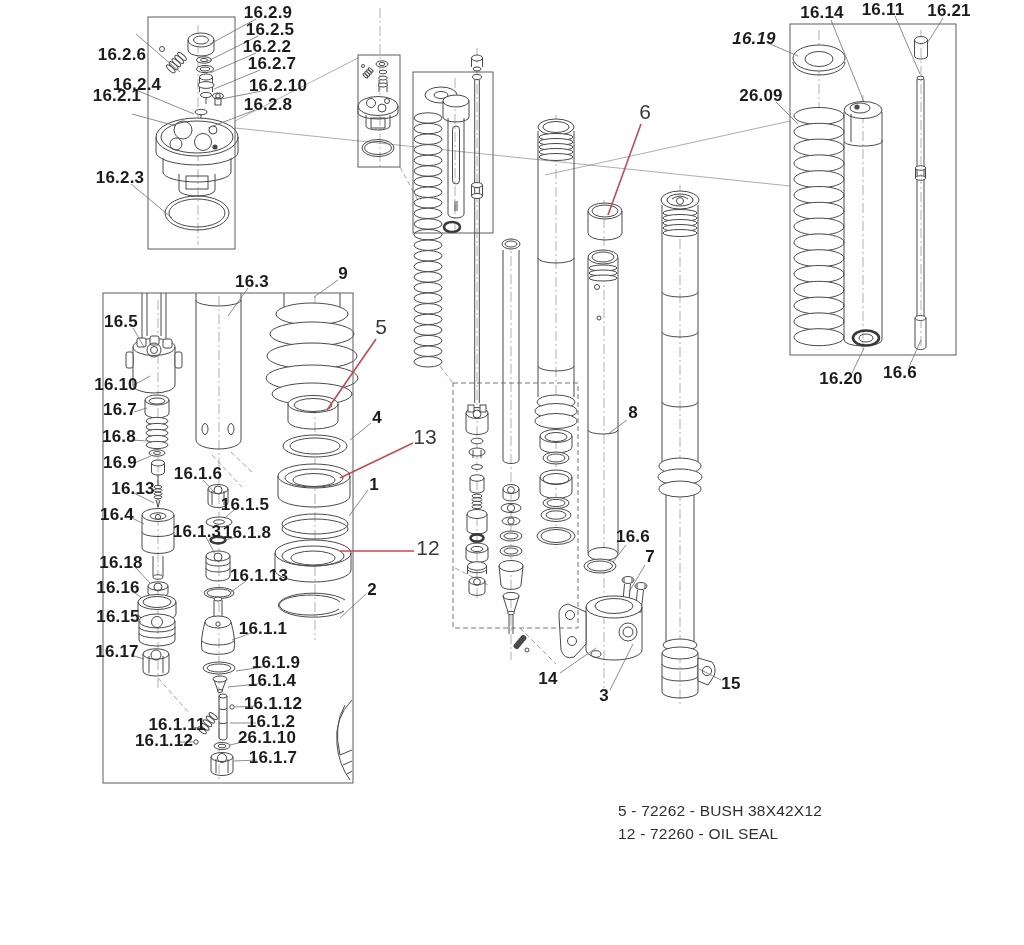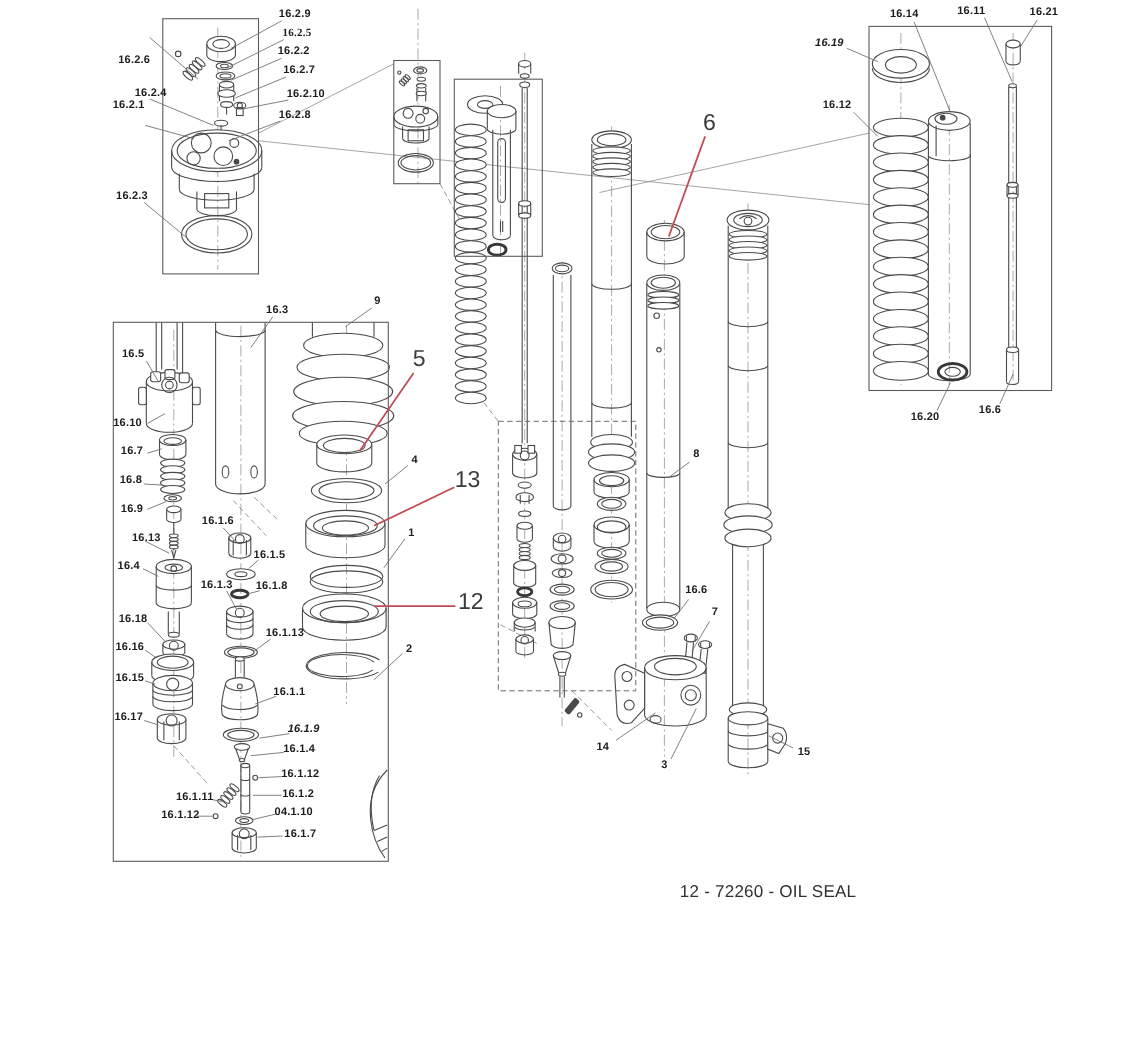--- a/index.html
+++ b/index.html
@@ -11,21 +11,21 @@
   .wh{fill:#fff;stroke:#4a4a4a;stroke-width:1;}
   .thk{fill:none;stroke:#383838;stroke-width:2.6;}
   .box{fill:none;stroke:#5c5c5c;stroke-width:1;}
   .dashbox{fill:none;stroke:#6a6a6a;stroke-width:0.9;stroke-dasharray:5 3;}
   .axis{fill:none;stroke:#909090;stroke-width:0.7;stroke-dasharray:10 3 2 3;}
   .callout{fill:none;stroke:#8a8a8a;stroke-width:0.7;}
   .dashd{fill:none;stroke:#8a8a8a;stroke-width:0.8;stroke-dasharray:5 3;}
   .dk{fill:#4a4a4a;stroke:none;}
   
   #labels span{position:absolute;transform:translate(-50%,-50%);white-space:nowrap;}
-  #labels .sm{font-size:10px;font-weight:700;letter-spacing:.2px;color:#1c1c1c;}
+  #labels .sm{font-size:17px;font-weight:700;letter-spacing:.2px;color:#1c1c1c;}
   #labels .lg{font-size:21px;font-weight:400;color:#3a3a3a;}
   
   .legend{position:absolute;left:618px;top:799px;}
   .legend-line{font-size:15.5px;line-height:23px;letter-spacing:.2px;color:#303030;}
 </style>
 </head>
 <body>
 
 <div class="stage">
 <svg width="1024" height="945" viewBox="0 0 1024 945">
@@ -708,21 +708,21 @@
         <line x1="376" y1="339" x2="327" y2="410" stroke="#c04b52" stroke-width="1.6"></line>
         <line x1="413" y1="443" x2="340" y2="478" stroke="#c04b52" stroke-width="1.6"></line>
         <line x1="414" y1="551" x2="340" y2="551" stroke="#c04b52" stroke-width="1.6"></line>
         <line x1="641" y1="124" x2="608" y2="215" stroke="#c04b52" stroke-width="1.6"></line>
       </g>
 </svg>
 
 <div id="labels">
       <span class="lbl sm" style="left: 122px; top: 27px; margin-top: 28px;">16.2.6</span>
       <span class="lbl sm" style="left: 268px; top: 13px;">16.2.9</span>
-      <span class="lbl sm" style="left: 270px; top: 30px; font-family: Liberation Serif, serif;">16.2.5</span>
+      <span class="lbl sm" style="left: 270px; top: 30px;">16.2.5</span>
       <span class="lbl sm" style="left: 267px; top: 47px;">16.2.2</span>
       <span class="lbl sm" style="left: 272px; top: 64px;">16.2.7</span>
       <span class="lbl sm" style="left: 278px; top: 86px;">16.2.10</span>
       <span class="lbl sm" style="left: 268px; top: 105px;">16.2.8</span>
       <span class="lbl sm" style="left: 121px; top: 85px; margin-left: 16px;">16.2.4</span>
       <span class="lbl sm" style="left: 117px; top: 96px; text-align: right;">16.2.1</span>
       <span class="lbl sm" style="left: 120px; top: 178px;">16.2.3</span>
       <span class="lbl sm" style="left: 252px; top: 282px;">16.3</span>
       <span class="lbl sm" style="left: 343px; top: 274px;">9</span>
       <span class="lbl sm" style="left: 121px; top: 322px;">16.5</span>
@@ -735,46 +735,47 @@
       <span class="lbl sm" style="left: 121px; top: 563px;">16.18</span>
       <span class="lbl sm" style="left: 118px; top: 588px;">16.16</span>
       <span class="lbl sm" style="left: 118px; top: 617px;">16.15</span>
       <span class="lbl sm" style="left: 117px; top: 652px;">16.17</span>
       <span class="lbl sm" style="left: 198px; top: 474px;">16.1.6</span>
       <span class="lbl sm" style="left: 245px; top: 505px;">16.1.5</span>
       <span class="lbl sm" style="left: 197px; top: 532px;">16.1.3</span>
       <span class="lbl sm" style="left: 247px; top: 533px;">16.1.8</span>
       <span class="lbl sm" style="left: 259px; top: 576px;">16.1.13</span>
       <span class="lbl sm" style="left: 263px; top: 629px;">16.1.1</span>
-      <span class="lbl sm" style="left: 276px; top: 663px; font-style: italic;">16.1.9</span>
+      <span class="lbl sm" style="left: 276px; top: 663px;">16.1.9</span>
       <span class="lbl sm" style="left: 272px; top: 681px;">16.1.4</span>
       <span class="lbl sm" style="left: 273px; top: 704px;">16.1.12</span>
       <span class="lbl sm" style="left: 271px; top: 722px;">16.1.2</span>
-      <span class="lbl sm" style="left: 267px; top: 738px;">04.1.10</span>
+      <span class="lbl sm" style="left: 267px; top: 738px;">26.1.10</span>
       <span class="lbl sm" style="left: 273px; top: 758px;">16.1.7</span>
       <span class="lbl sm" style="left: 177px; top: 725px;">16.1.11</span>
       <span class="lbl sm" style="left: 164px; top: 741px;">16.1.12</span>
       <span class="lbl sm" style="left: 377px; top: 418px;">4</span>
       <span class="lbl sm" style="left: 374px; top: 485px;">1</span>
       <span class="lbl sm" style="left: 372px; top: 590px;">2</span>
       <span class="lbl sm" style="left: 633px; top: 413px;">8</span>
       <span class="lbl sm" style="left: 633px; top: 537px;">16.6</span>
       <span class="lbl sm" style="left: 650px; top: 557px;">7</span>
       <span class="lbl sm" style="left: 548px; top: 679px;">14</span>
       <span class="lbl sm" style="left: 604px; top: 696px;">3</span>
       <span class="lbl sm" style="left: 731px; top: 684px;">15</span>
       <span class="lbl sm" style="left: 822px; top: 13px;">16.14</span>
       <span class="lbl sm" style="left: 883px; top: 10px;">16.11</span>
       <span class="lbl sm" style="left: 949px; top: 11px;">16.21</span>
       <span class="lbl sm" style="left: 754px; top: 39px; font-style: italic;">16.19</span>
-      <span class="lbl sm" style="left: 761px; top: 96px;">16.12</span>
+      <span class="lbl sm" style="left: 761px; top: 96px;">26.09</span>
       <span class="lbl sm" style="left: 841px; top: 379px;">16.20</span>
       <span class="lbl sm" style="left: 900px; top: 373px;">16.6</span>
       <span class="lbl lg" style="left: 381px; top: 327px;">5</span>
       <span class="lbl lg" style="left: 425px; top: 437px;">13</span>
       <span class="lbl lg" style="left: 428px; top: 548px;">12</span>
       <span class="lbl lg" style="left: 645px; top: 112px;">6</span>
     </div>
 
 <div class="legend" id="legend">
+      <div class="legend-line">5 - 72262 - BUSH 38X42X12</div>
       <div class="legend-line">12 - 72260 - OIL SEAL</div>
     </div>
 </div>
 
 </body></html>

